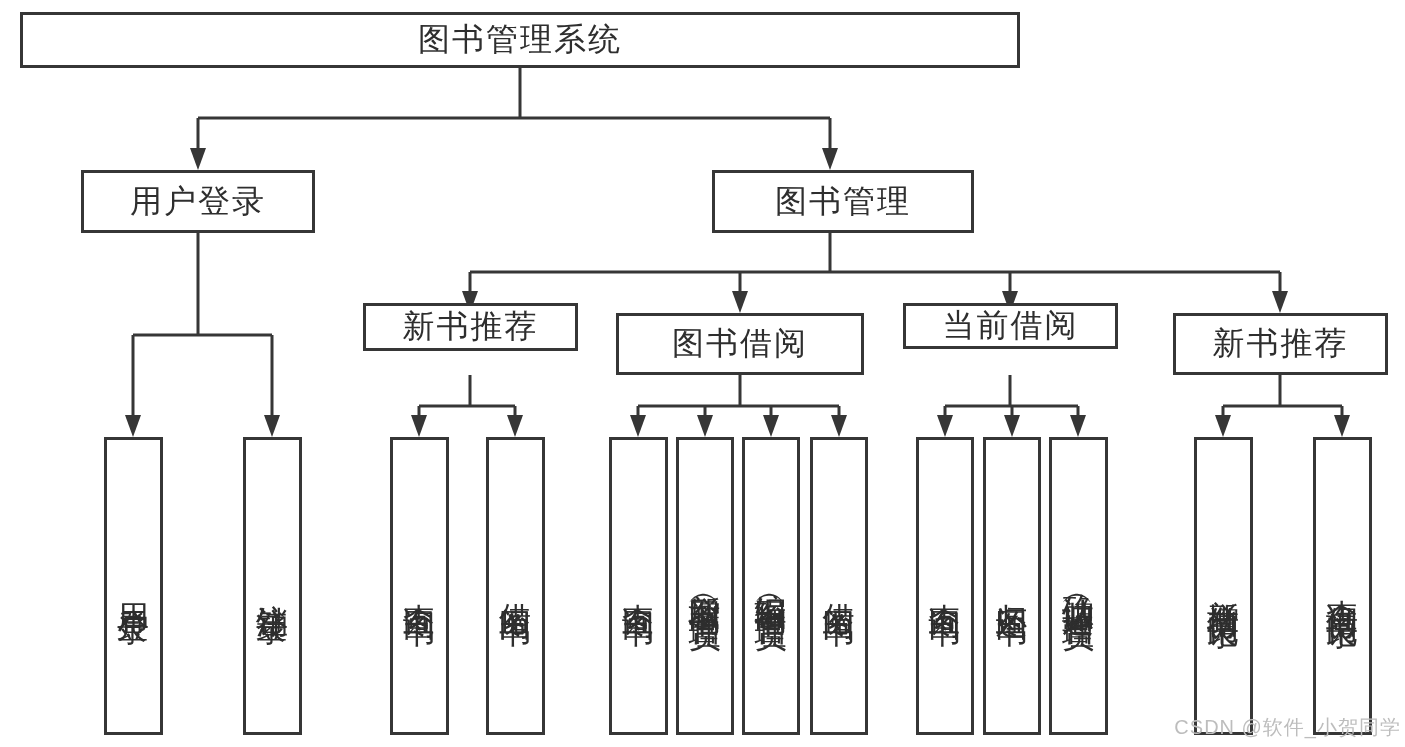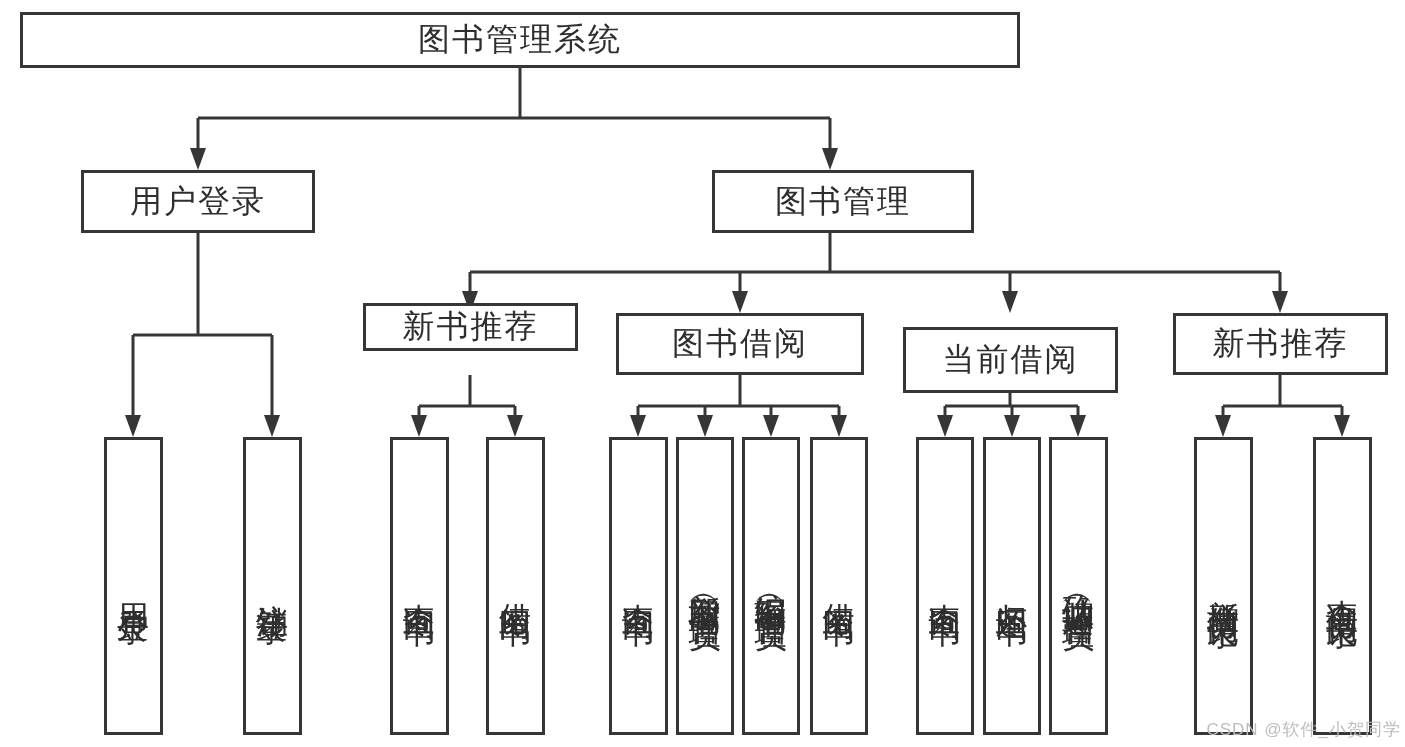--- a/index.html
+++ b/index.html
@@ -25,21 +25,21 @@
   }
   .vbox{
     writing-mode:vertical-rl;
     text-orientation:mixed;
     letter-spacing:4px;
     line-height:1.0;
   }
   .watermark{
     position:absolute;
     right:4px;bottom:6px;
-    font-size:17px;
+    font-size:20px;
     color:#bdbdbd;
     letter-spacing:1px;
     white-space:nowrap;
     margin-left:12px;
   }
 </style>
 </head>
 <body>
 
 <div class="canvas">
@@ -84,21 +84,21 @@
     </g>
   </svg>
 
   <div class="box" style="left:20px;top:12px;width:1000px;height:56px;">图书管理系统</div>
 
   <div class="box" style="left:81px;top:170px;width:234px;height:63px;">用户登录</div>
   <div class="box" style="left:712px;top:170px;width:262px;height:63px;">图书管理</div>
 
   <div class="box" style="left:363px;top:303px;width:215px;height:48px;">新书推荐</div>
   <div class="box" style="left:616px;top:313px;width:248px;height:62px;">图书借阅</div>
-  <div class="box" style="left:903px;top:327px;width:215px;height:66px;">当前借阅</div>
+  <div class="box" style="left:903px;top:303px;width:215px;height:46px;">当前借阅</div>
   <div class="box" style="left:1173px;top:313px;width:215px;height:62px;">新书推荐</div>
 
   <div class="box vbox" style="left:104px;top:437px;width:59px;height:298px;">用户登录</div>
   <div class="box vbox" style="left:243px;top:437px;width:59px;height:298px;">注销登录</div>
 
   <div class="box vbox" style="left:390px;top:437px;width:59px;height:298px;">查询图书</div>
   <div class="box vbox" style="left:486px;top:437px;width:59px;height:298px;">借阅图书</div>
 
   <div class="box vbox" style="left:609px;top:437px;width:59px;height:298px;">查询图书</div>
   <div class="box vbox" style="left:676px;top:437px;width:58px;height:298px;">新增图书（管理员）</div>

